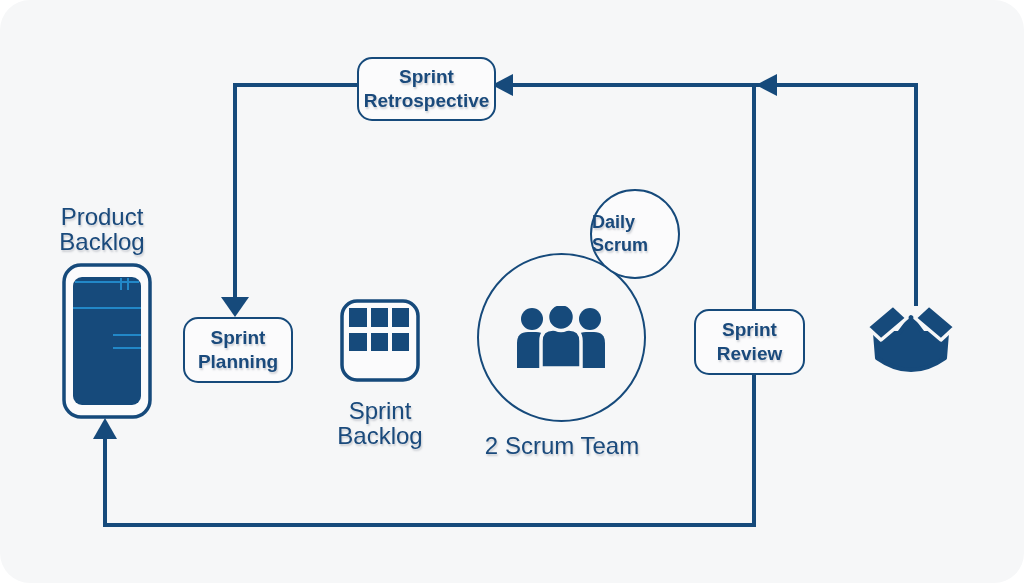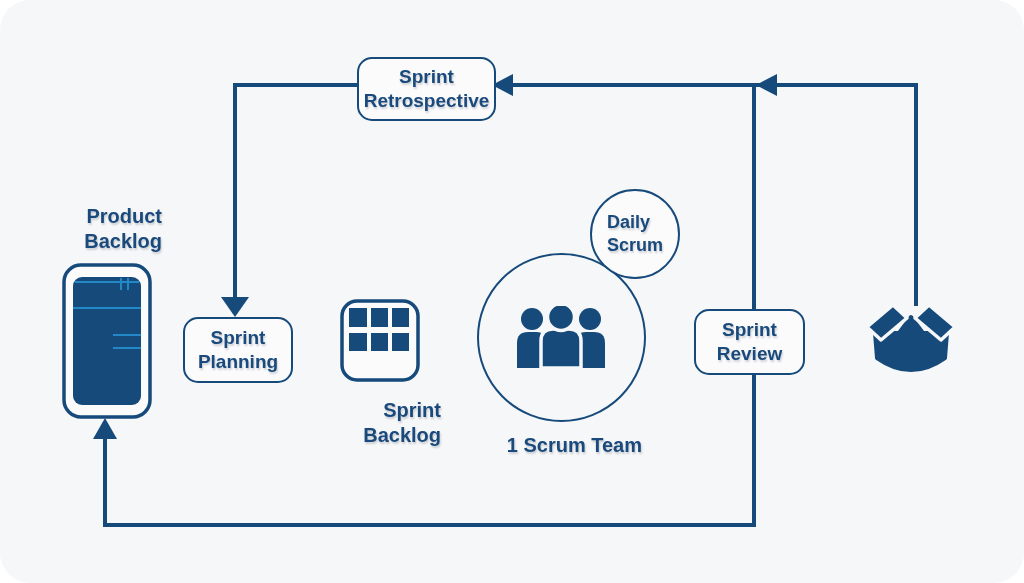--- a/index.html
+++ b/index.html
@@ -25,40 +25,40 @@
   .node{
     position:absolute;z-index:3;
     background:var(--node-bg);
     border:2.5px solid var(--accent);
     border-radius:15px;
     display:flex;align-items:center;justify-content:center;
     text-align:center;
   }
   .label{
     position:absolute;z-index:3;
-    font-weight:700;font-size:20px;line-height:25px;
-    text-align:right;white-space:pre-line;
+    font-weight:400;font-size:24px;line-height:25px;
+    text-align:center;white-space:pre-line;
     text-shadow:1px 2px 2px rgba(120,125,140,0.35);
   }
   .boxlabel{
     font-weight:600;font-size:19px;line-height:24px;
     white-space:pre-line;
     text-shadow:1px 2px 2px rgba(120,125,140,0.35);
   }
   .circle{border-radius:50%;}
   .bigcircle{
     position:absolute;z-index:3;
     border:2.5px solid var(--accent);
     background:transparent;
   }
   .smallcircle{
     position:absolute;z-index:4;
     border:2.5px solid var(--accent);
     background:var(--node-bg);
-    display:flex;align-items:center;justify-content:center;
+    display:flex;align-items:center;
   }
   .icon{position:absolute;z-index:3;}
 </style>
 </head>
 <body>
 
 <div class="canvas">
 
   <div class="hline" style="left:233px;top:83px;width:126px;"></div>
   <div class="vline" style="left:233px;top:83px;height:216px;"></div>
@@ -117,21 +117,21 @@
   <svg class="icon" style="left:514px;top:306px;" width="94" height="62" viewBox="0 0 94 62">
     <g fill="var(--accent)">
       <path d="M3,62 L3,37 Q3,26 14,26 L22,26 Q33,26 33,37 L33,62 Z"></path>
       <circle cx="18" cy="13" r="11"></circle>
       <path d="M61,62 L61,37 Q61,26 72,26 L80,26 Q91,26 91,37 L91,62 Z"></path>
       <circle cx="76" cy="13" r="11"></circle>
     </g>
     <path d="M27,62 L27,35 Q27,23 39,23 L55,23 Q67,23 67,35 L67,62 Z" fill="var(--accent)" stroke="var(--canvas-bg)" stroke-width="3.5"></path>
     <circle cx="47" cy="11" r="13.5" fill="var(--accent)" stroke="var(--canvas-bg)" stroke-width="3.5"></circle>
   </svg>
-  <div class="label" style="left:482px;top:433px;width:160px;">1 Scrum Team</div>
+  <div class="label" style="left:482px;top:433px;width:160px;">2 Scrum Team</div>
 
   <div class="smallcircle circle" style="left:590px;top:189px;width:86px;height:86px;">
     <span class="boxlabel" style="font-size:18px;line-height:23px;">Daily
 Scrum</span>
   </div>
 
   <div class="node" style="left:694px;top:309px;width:107px;height:62px;">
     <span class="boxlabel">Sprint
 Review</span>
   </div>

